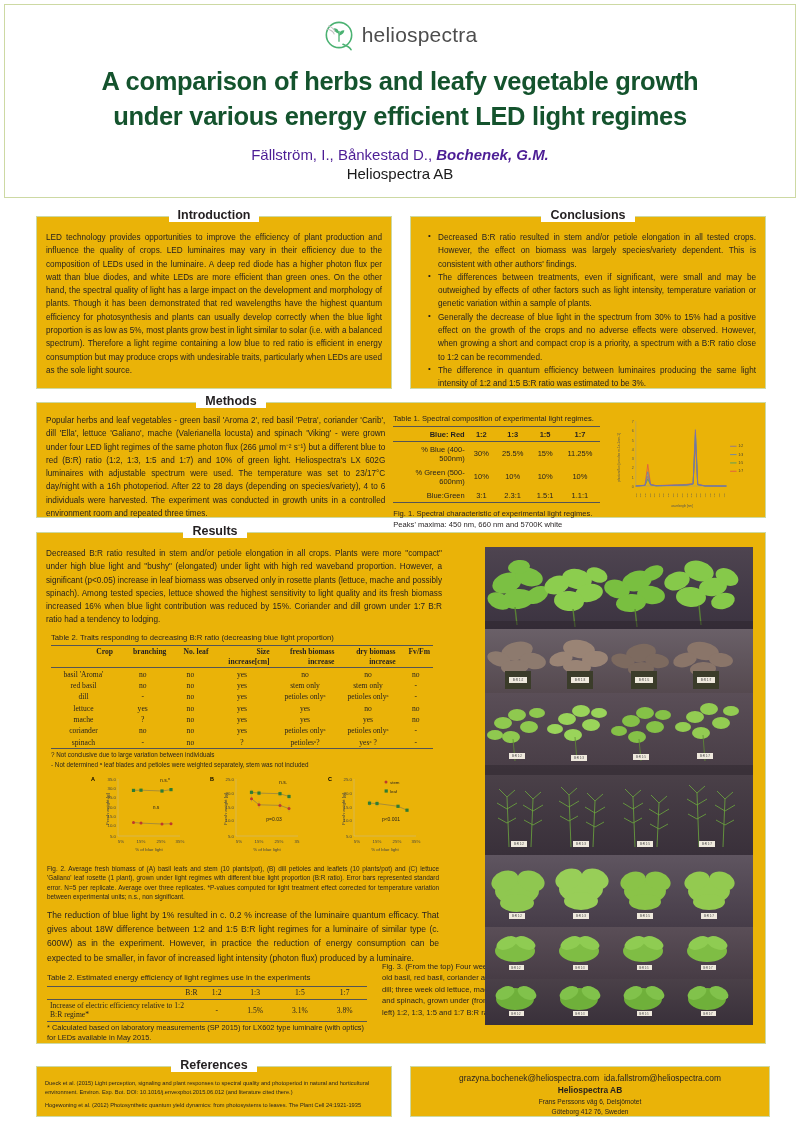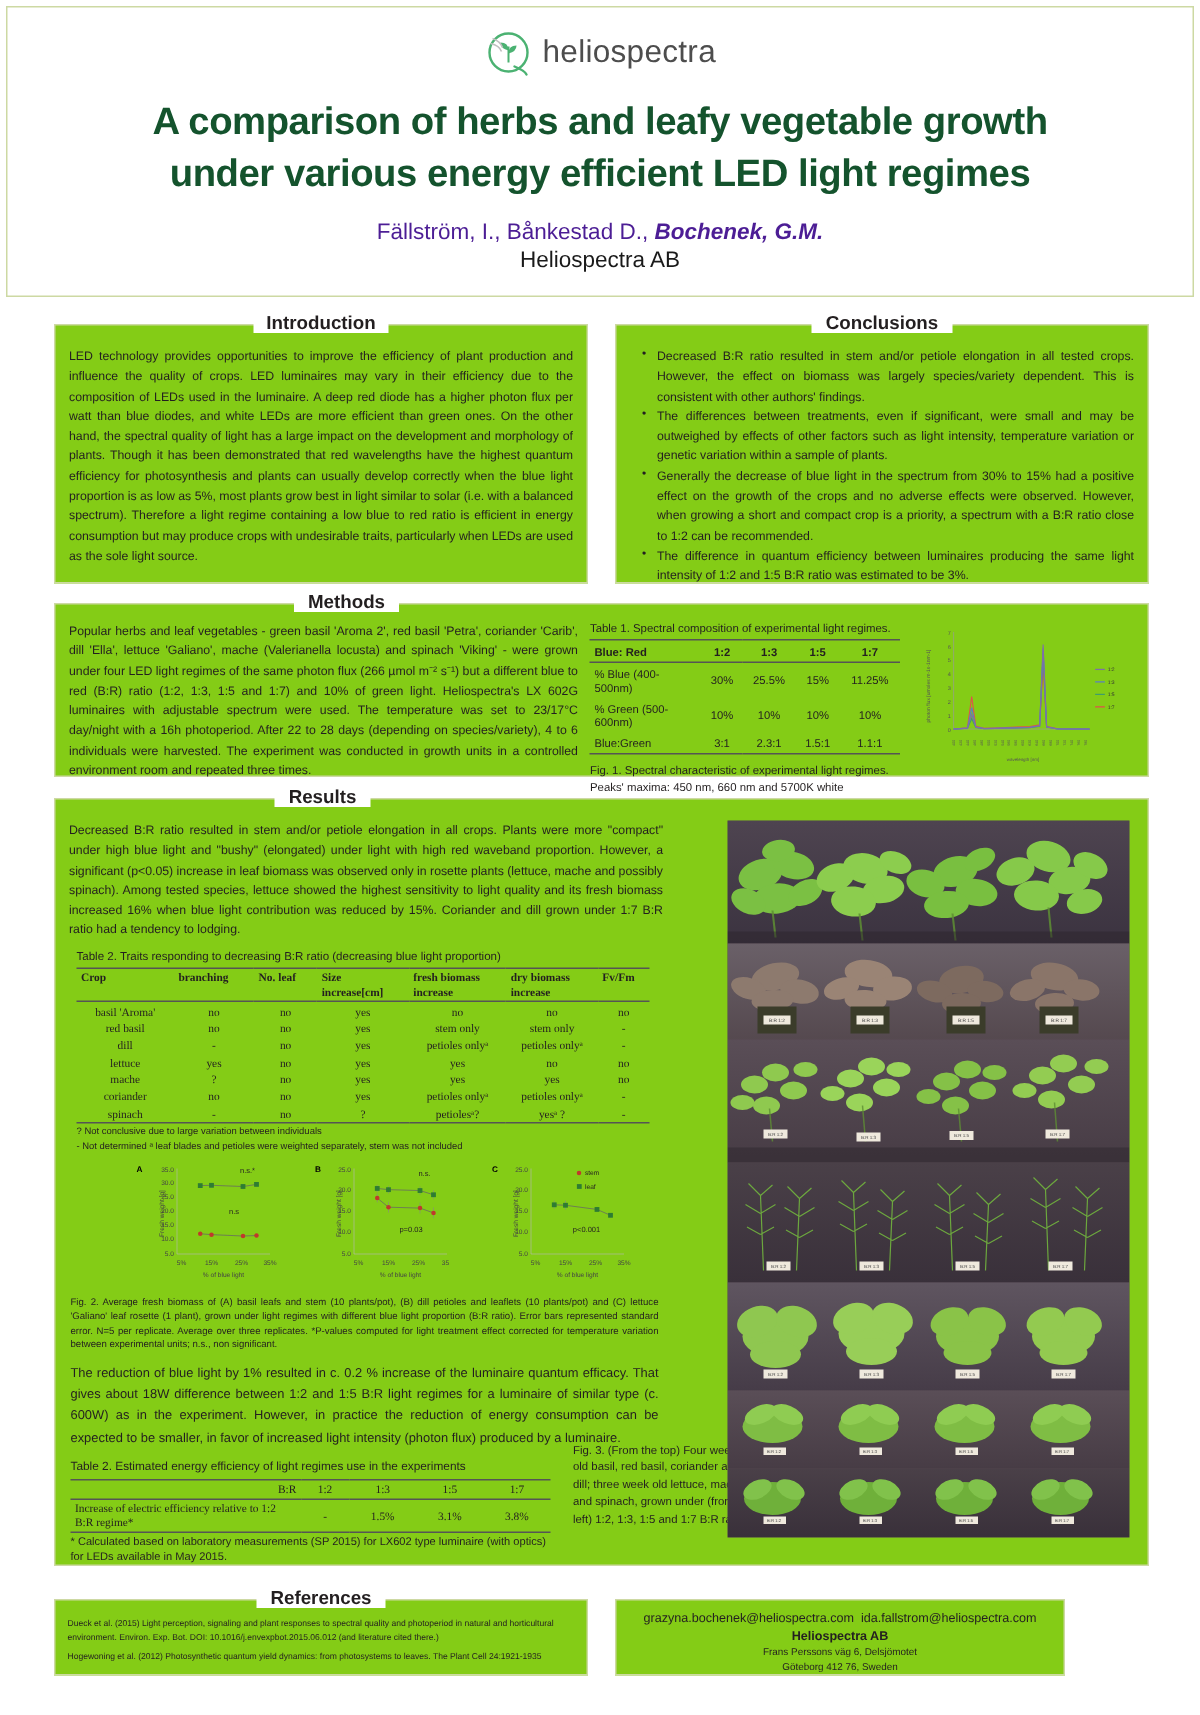--- a/index.html
+++ b/index.html
@@ -21,46 +21,46 @@
   }
   .logo-row{ display:flex; align-items:center; justify-content:center; gap:7px; height:40px; }
   .logo-mark{ width:32px; height:32px; }
   .logo-text{ font-size:21px; color:#4d4d4d; letter-spacing:.2px; font-weight:400; }
   .poster-title{ font-size:25.5px; font-weight:700; line-height:1.38; margin:9px 0 0 0; color:#14532d; letter-spacing:-0.3px;}
   .authors{ font-size:15px; margin-top:12px; color:#4c1d95;}
   .authors b{ font-weight:700; font-style:italic;}
   .affil{ font-size:15px; margin-top:2px; color:#1a1a1a;}
 
   
-  .panel{ position:absolute; border:1px solid #cdd9a3; background:#84cc16; }
+  .panel{ position:absolute; border:1px solid #cdd9a3; background:#eab308; }
   .panel-title{
     position:absolute; top:-9px; left:0; right:0; text-align:center;
     font-size:12.5px; font-weight:700; color:#231f20;
   }
   .panel-title span{ background:#fff; padding:0 9px; }
   .panel-inner{ padding:14px 9px 7px 9px; }
 
   p.just{ margin:0; text-align:justify; font-size:8.2px; line-height:1.62; }
   ul.concl{ margin:0; padding-left:11px; list-style:none; }
   ul.concl li{ position:relative; text-align:justify; font-size:8.2px; line-height:1.62; margin-bottom:0; padding-left:2px;}
   ul.concl li:before{ content:"•"; position:absolute; left:-8px; top:-1px; font-size:8px;}
 
   
   .tbl-cap{ font-size:7.6px; line-height:1.35; margin:0 0 2px 0; }
   table{ border-collapse:collapse; width:100%; }
 
   table.t1{ font-size:7.5px; }
-  table.t1 th, table.t1 td{ padding:2.5px 3px; text-align:left; vertical-align:middle;}
+  table.t1 th, table.t1 td{ padding:2.5px 3px; text-align:right; vertical-align:middle;}
   table.t1 thead th{ font-weight:700; border-top:1.4px solid #555; border-bottom:1px solid #555;}
   table.t1 thead th.num{ text-align:center; }
   table.t1 td.num{ text-align:center; }
   table.t1 tbody tr:last-child td{ border-bottom:1.4px solid #555; }
 
   table.t2{ font-size:7.6px; font-family:"Liberation Serif", serif; }
-  table.t2 th{ font-weight:700; text-align:left; padding:1px 3px; vertical-align:top;
+  table.t2 th{ font-weight:700; text-align:right; padding:1px 3px; vertical-align:top;
                border-top:1.3px solid #555; }
   table.t2 thead tr.h2 th{ border-top:none; padding-top:0; }
   table.t2 tbody tr:first-child td{ border-top:1.3px solid #555; }
   table.t2 td{ padding:1.2px 3px; text-align:center; }
   table.t2 tbody tr:last-child td{ border-bottom:1.3px solid #555; }
   .fn{ font-size:6.3px; line-height:1.45; margin:1px 0 0 0;}
 
   table.t3{ font-size:7.6px; font-family:"Liberation Serif", serif; }
   table.t3 th, table.t3 td{ padding:1.6px 3px; }
   table.t3 thead th{ border-top:1.3px solid #555; border-bottom:1px solid #555; font-weight:400; text-align:right;}
@@ -820,21 +820,21 @@
   </div>
 
   <div class="panel" style="left:36px; top:1062px; width:356px; height:51px;">
     <div class="panel-title"><span>References</span></div>
     <div class="panel-inner" style="padding:12px 8px 4px 8px;">
       <p class="refs-text">Dueck et al. (2015) Light perception, signaling and plant responses to spectral quality and photoperiod in natural and horticultural environment. Environ.  Exp. Bot. DOI: 10.1016/j.envexpbot.2015.06.012 (and literature cited there.)</p>
       <p class="refs-text">Hogewoning et al. (2012) Photosynthetic quantum yield dynamics: from photosystems to leaves. The Plant Cell 24:1921-1935</p>
     </div>
   </div>
 
-  <div class="panel" style="left:410px; top:1062px; width:300px; height:51px;">
+  <div class="panel" style="left:410px; top:1062px; width:360px; height:51px;">
     <div class="panel-inner contact" style="padding:6px 8px 4px 8px;">
       <div class="emails">
         <span>grazyna.bochenek@heliospectra.com</span>&nbsp;&nbsp;<span>ida.fallstrom@heliospectra.com</span>
       </div>
       <div class="org">Heliospectra AB</div>
       <div class="addr">
         <div>Frans Perssons väg 6, Delsjömotet</div>
         <div>Göteborg 412 76, Sweden</div>
       </div>
     </div>

